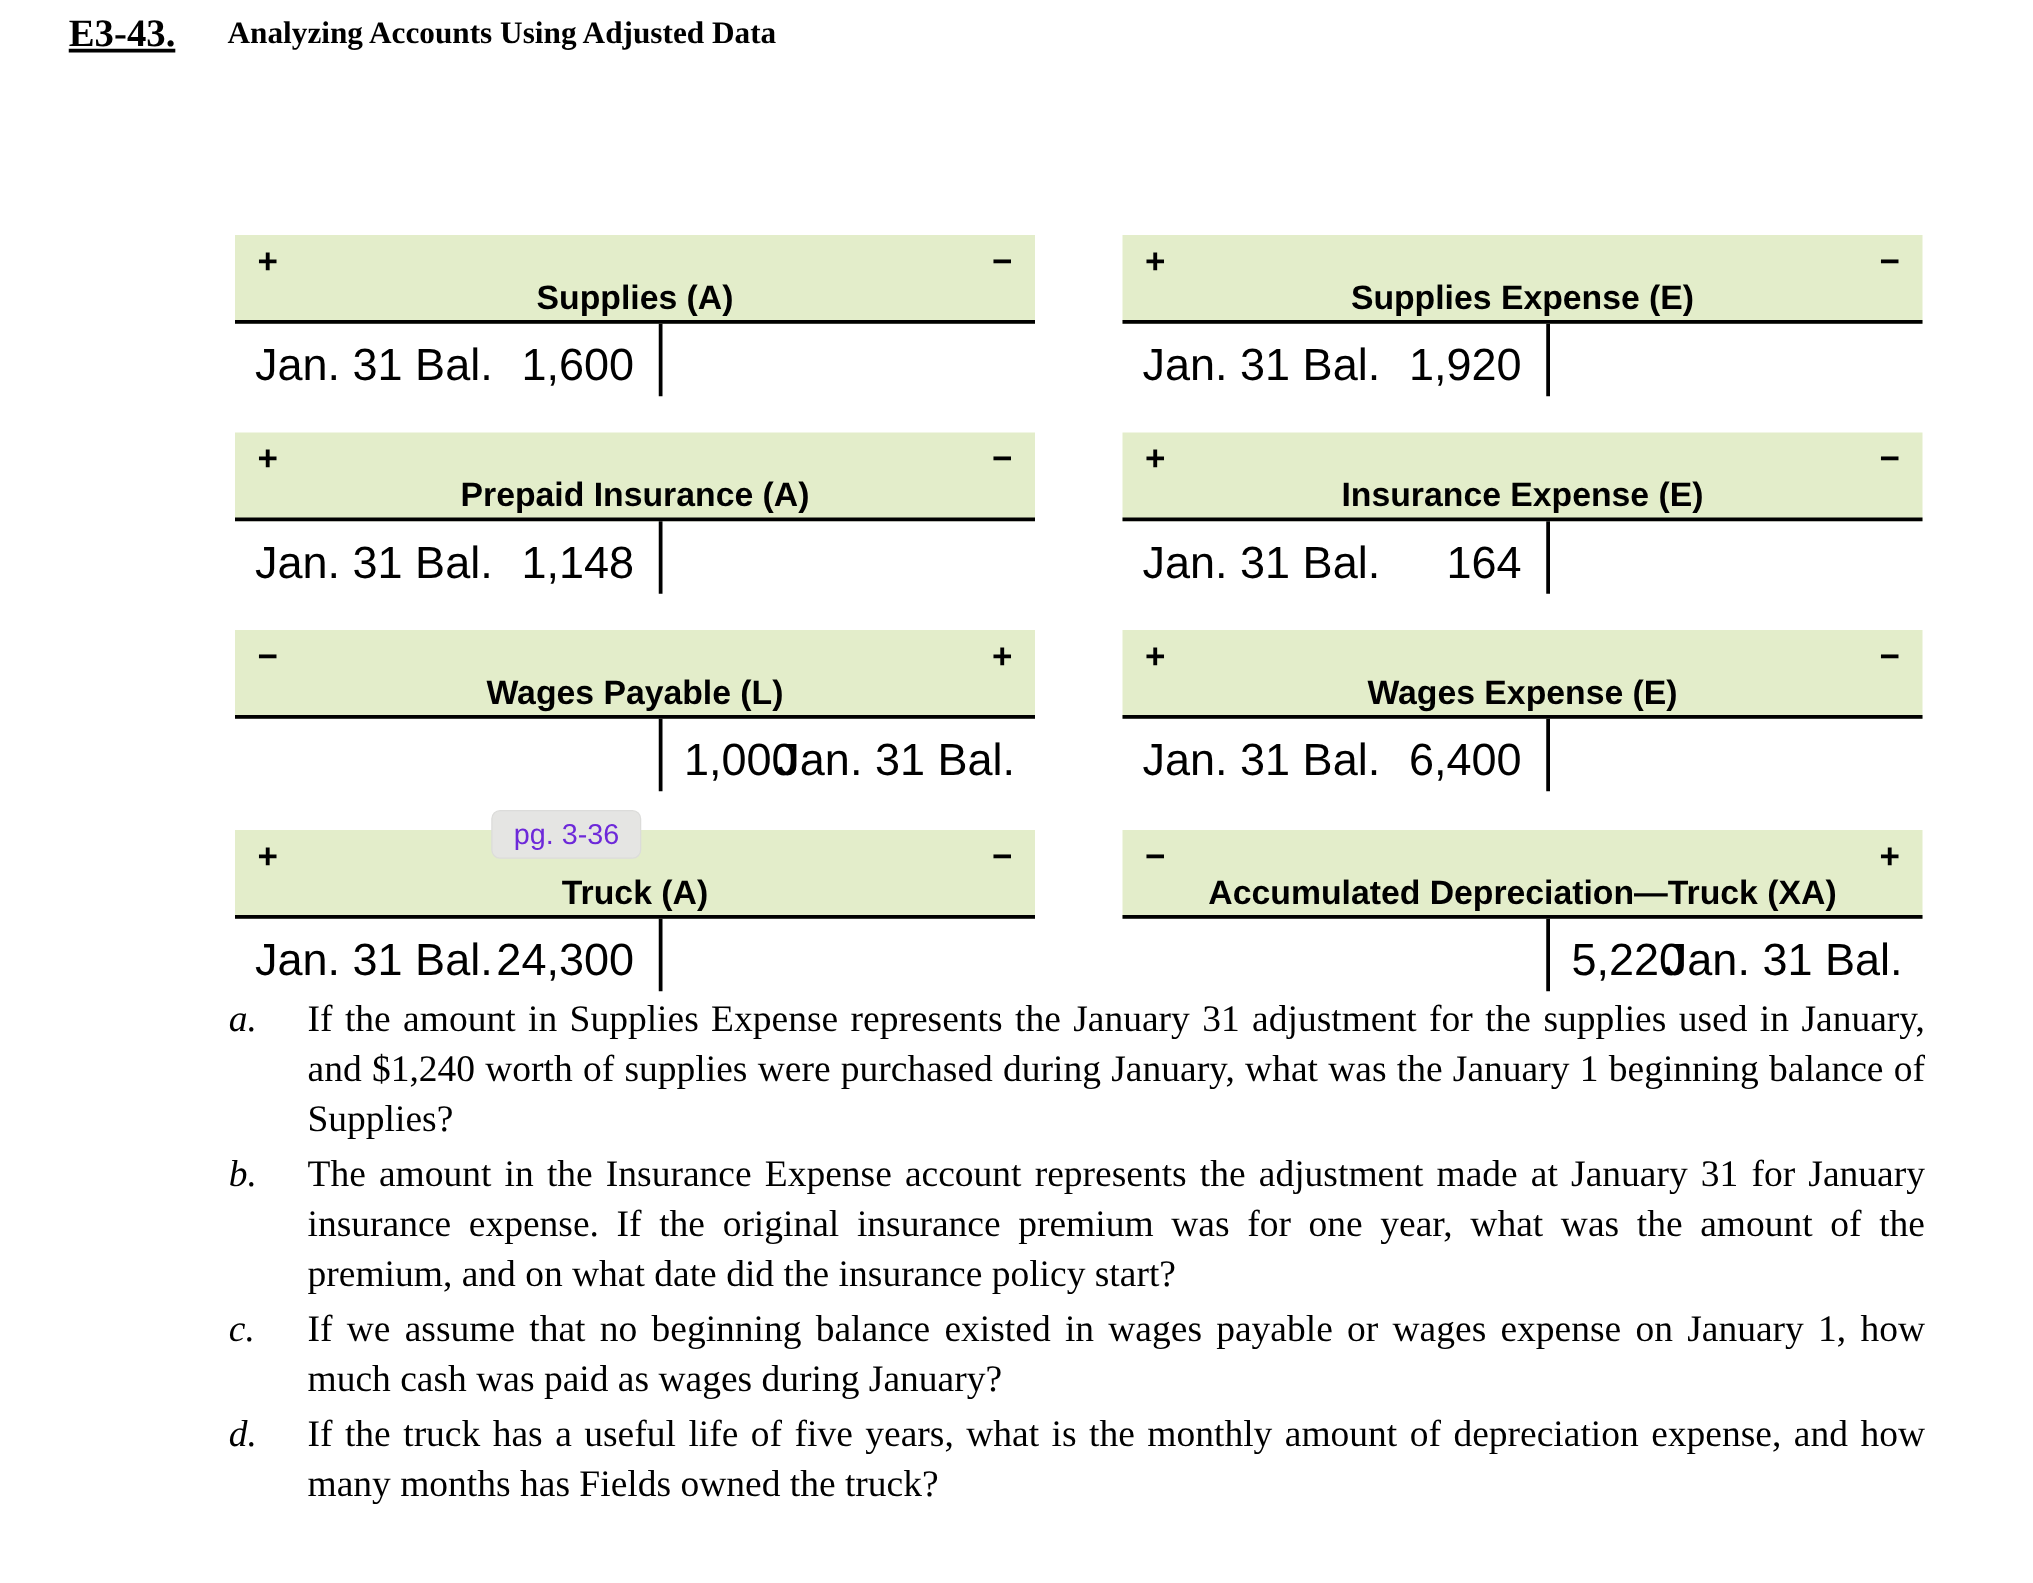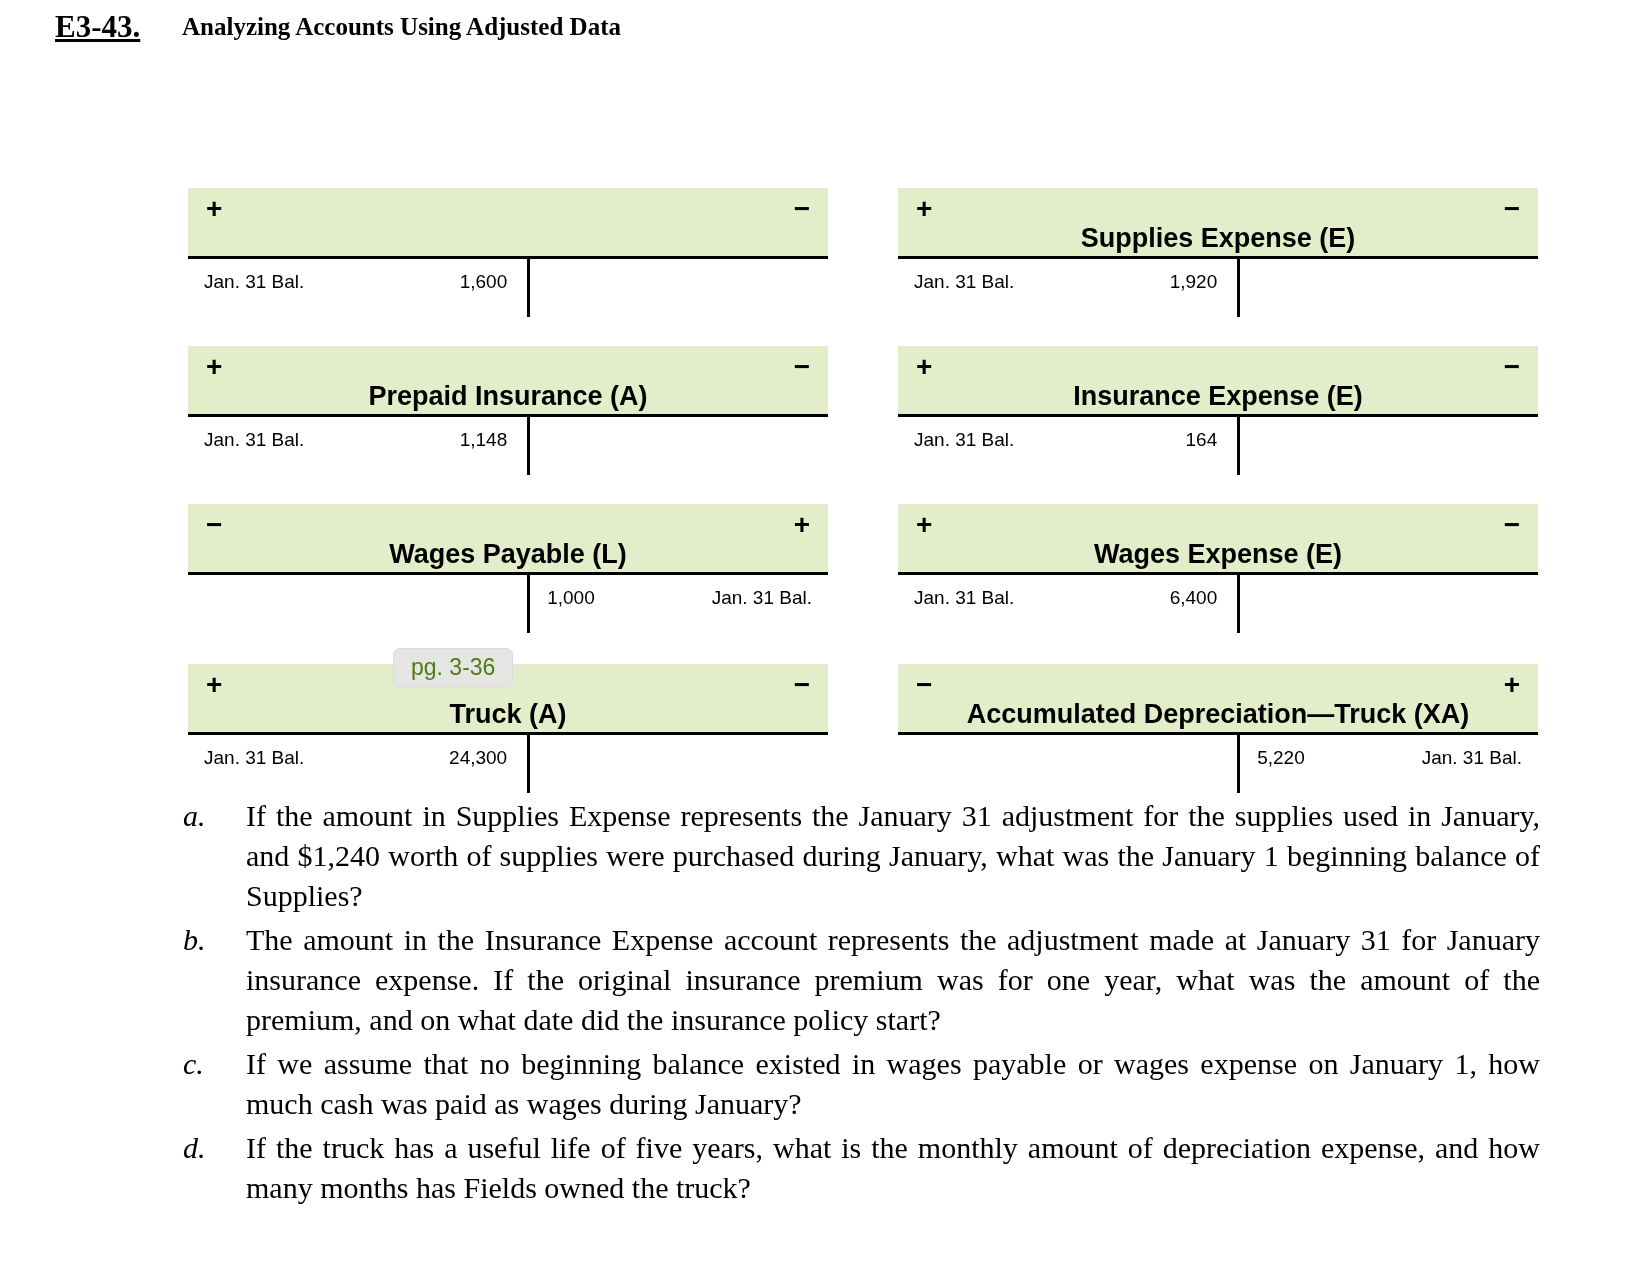--- a/index.html
+++ b/index.html
@@ -81,21 +81,21 @@
     left: 0;
     width: 100%;
     text-align: center;
     font-size: 27px;
     font-weight: bold;
   }
   .t-body {
     position: relative;
     height: 58px;
     font-family: "Liberation Sans", "DejaVu Sans", sans-serif;
-    font-size: 19px;
+    font-size: 36px;
     text-align: right;
   }
   .t-divider {
     position: absolute;
     left: 53%;
     top: 0;
     width: 3px;
     height: 100%;
     background: #000000;
   }
@@ -115,21 +115,21 @@
     position: absolute;
     left: 393px;
     top: 648px;
     z-index: 5;
     background: #e5e5e3;
     border: 1px solid #dcdcda;
     border-radius: 7px;
     padding: 5px 17px;
     font-family: "Liberation Sans", "DejaVu Sans", sans-serif;
     font-size: 23px;
-    color: #4d7c0f;
+    color: #6d28d9;
     white-space: nowrap;
   }
 
   
   .questions {
     position: absolute;
     left: 183px;
     top: 796px;
     width: 1357px;
   }
@@ -158,20 +158,21 @@
 
   <div class="content-head">
     <h1 class="problem-title">Analyzing Accounts Using Adjusted Data</h1>
   </div>
 
   <div>
 
     <div class="taccount pos-0">
       <div class="t-header">
         <span class="sign sign-left">+</span>
+        <span class="t-title">Supplies (A)</span>
         <span class="sign sign-right">−</span>
       </div>
       <div class="t-body debit">
         <span class="t-label">Jan. 31 Bal.</span>
         <span class="t-amount">1,600</span>
         <span class="t-divider"></span>
       </div>
     </div>
 
     <div class="taccount pos-1">

